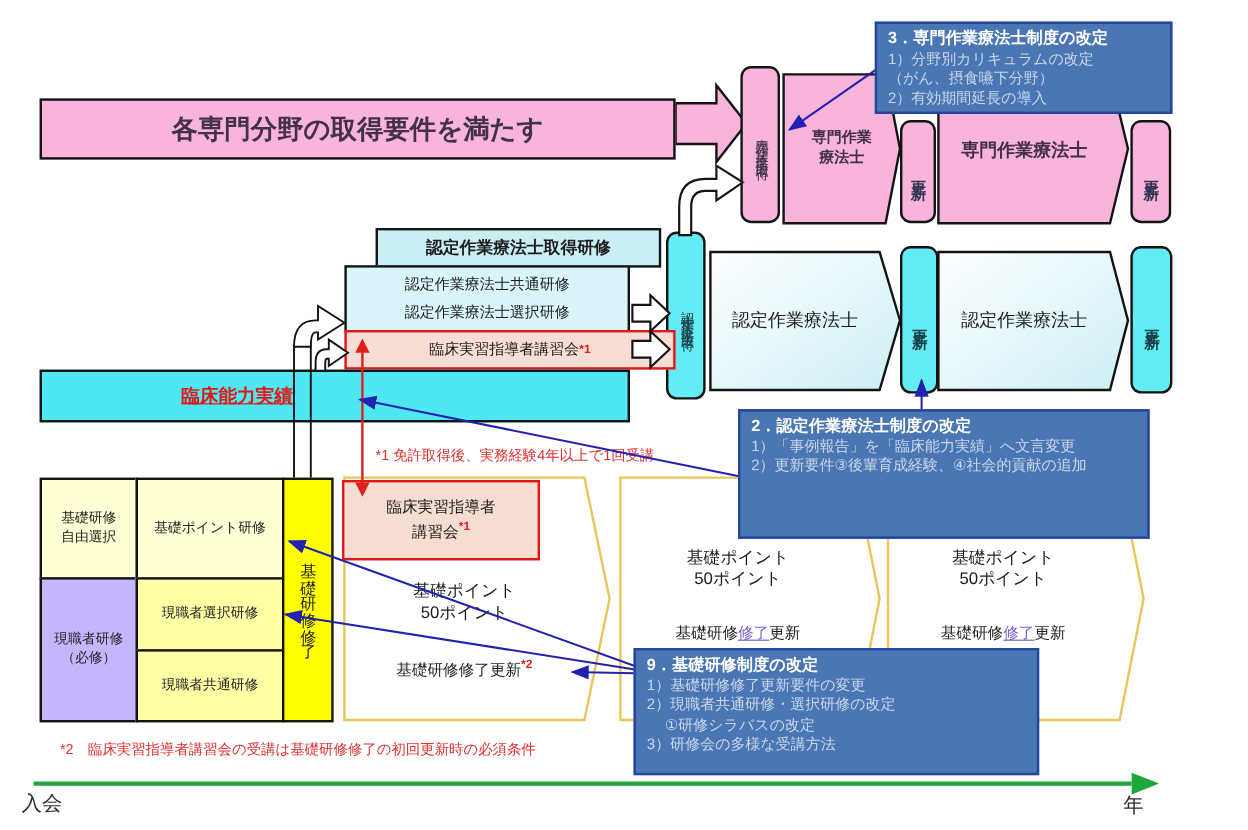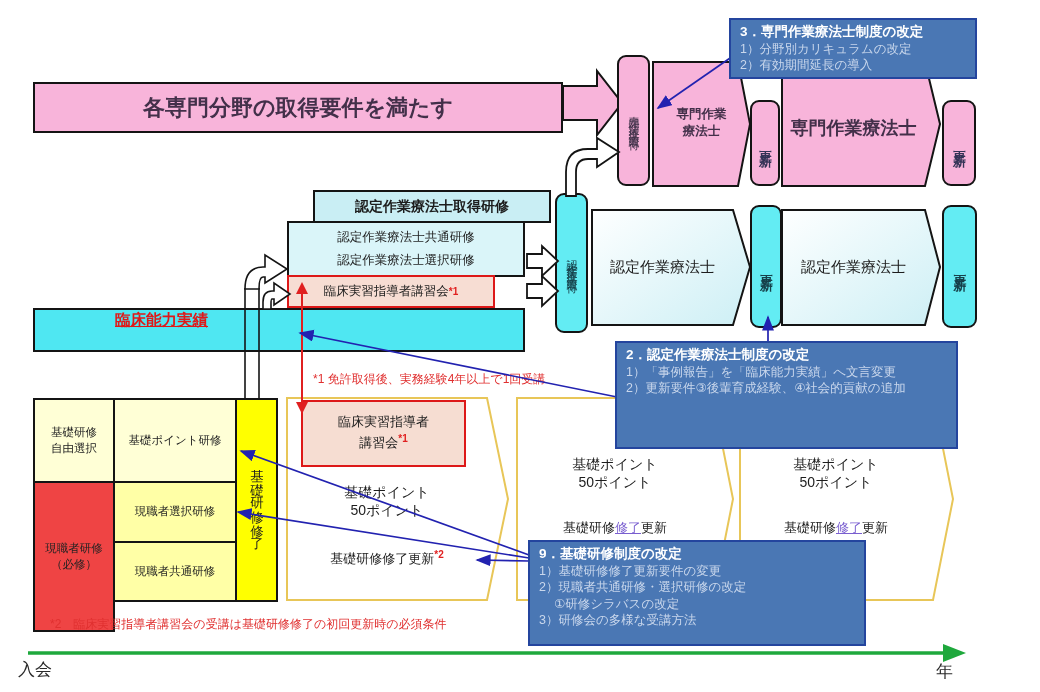--- a/index.html
+++ b/index.html
@@ -64,21 +64,21 @@
 
   <div class="abs lbl2" style="left:653px;top:106px;width:97px;text-align:center;font-size:12.5px;line-height:1.35;">
     <div class="stagetext">専門作業</div>
     <div class="stagetext">療法士</div>
   </div>
 
   <div class="abs pinkfill gate center lbl" style="left:750px;top:100px;width:30px;height:86px;">
     <span class="vtext renew">更新</span>
   </div>
 
-  <div class="abs lbl2 stagetext" style="left:782px;top:116px;width:143px;text-align:center;font-size:18px;">専門作業療法士</div>
+  <div class="abs lbl2 stagetext" style="left:782px;top:116px;width:143px;text-align:center;font-size:15px;">専門作業療法士</div>
 
   <div class="abs pinkfill gate center lbl" style="left:942px;top:100px;width:34px;height:86px;">
     <span class="vtext renew">更新</span>
   </div>
 
   <div class="abs cyanfill gate center lbl" style="left:555px;top:193px;width:33px;height:140px;">
     <span class="vtext gatetext" style="color:#16404a;">認定作業療法士取得</span>
   </div>
 
   <div class="abs lbl2" style="left:592px;top:258px;width:141px;text-align:center;font-size:15px;color:#1d1d1d;">認定作業療法士</div>
@@ -89,43 +89,43 @@
   </div>
   <div class="abs cyanfill gate center lbl" style="left:942px;top:205px;width:35px;height:123px;">
     <span class="vtext renew" style="color:#16404a;">更新</span>
   </div>
 
   <div class="abs box center lbl" style="left:287px;top:190px;width:238px;height:33px;background:#c9eef4;font-size:14px;font-weight:bold;color:#1d1d1d;margin-left:26px;">認定作業療法士取得研修</div>
   <div class="abs box lbl" style="left:287px;top:221px;width:238px;height:56px;background:#daf5f9;display:flex;flex-direction:column;justify-content:space-evenly;text-align:center;font-size:12.5px;color:#1d1d1d;">
     <div>認定作業療法士共通研修</div>
     <div>認定作業療法士選択研修</div>
   </div>
-  <div class="abs center lbl" style="left:287px;top:275px;width:208px;height:33px;background:#f7ddd3;border:2.5px solid #dd1818;font-size:12.5px;color:#1d1d1d;">
+  <div class="abs center lbl" style="left:287px;top:275px;width:276px;height:33px;background:#f7ddd3;border:2.5px solid #dd1818;font-size:12.5px;color:#1d1d1d;">
     <span>臨床実習指導者講習会</span>
       <span class="redref">*1</span>
   </div>
 
-  <div class="abs box lbl" style="left:33px;top:308px;width:492px;height:44px;background:#4fe7f2;display:flex;align-items:flex-start;padding-left:80px;">
+  <div class="abs box lbl" style="left:33px;top:308px;width:492px;height:44px;background:#4fe7f2;display:flex;align-items:center;padding-left:116px;">
     <span style="color:#e01818;font-weight:bold;font-size:15.5px;text-decoration:underline;">臨床能力実績</span>
   </div>
 
   <div class="abs rednote lbl" style="left:313px;top:371px;">*1 免許取得後、実務経験4年以上で1回受講</div>
 
-  <div class="abs lbl2" style="left:301px;top:400px;width:165px;height:67px;background:#f6ddd2;border:2.5px solid #dd1818;display:flex;flex-direction:column;align-items:center;justify-content:center;font-size:13px;line-height:1.45;color:#1d1d1d;">
+  <div class="abs lbl2" style="left:285px;top:400px;width:165px;height:67px;background:#f6ddd2;border:2.5px solid #dd1818;display:flex;flex-direction:column;align-items:center;justify-content:center;font-size:13px;line-height:1.45;color:#1d1d1d;">
     <div>臨床実習指導者</div>
     <div>
       <span>講習会</span><span class="redref">*1</span>
     </div>
   </div>
 
   <div class="abs cell lbl" style="left:33px;top:398px;width:82px;height:85px;background:#ffffd6;">
     <div>基礎研修</div>
     <div>自由選択</div>
   </div>
-  <div class="abs cell lbl" style="left:33px;top:481px;width:82px;height:151px;background:#ef4444;">
+  <div class="abs cell lbl" style="left:33px;top:481px;width:82px;height:121px;background:#c4b5fd;">
     <div>現職者研修</div>
     <div>（必修）</div>
   </div>
   <div class="abs cell lbl" style="left:113px;top:398px;width:124px;height:85px;background:#ffffd6;">基礎ポイント研修</div>
   <div class="abs cell lbl" style="left:113px;top:481px;width:124px;height:62px;background:#ffffa6;text-align:right;">現職者選択研修</div>
   <div class="abs cell lbl" style="left:113px;top:541px;width:124px;height:61px;background:#ffffa6;">現職者共通研修</div>
   <div class="abs box center lbl" style="left:235px;top:398px;width:43px;height:204px;background:#ffff00;">
     <span class="vtext" style="font-size:13.5px;letter-spacing:14px;color:#1d1d1d;">基礎研修修了</span>
   </div>
 
@@ -151,20 +151,21 @@
   </div>
   <div class="abs lbl2" style="left:746px;top:519px;width:180px;text-align:center;font-size:13px;color:#1d1d1d;">
     <span>基礎研修</span><span class="purple">修了</span><span>更新</span>
   </div>
 
   <div class="abs rednote lbl" style="left:50px;top:616px;">*2　臨床実習指導者講習会の受講は基礎研修修了の初回更新時の必須条件</div>
 
   <div class="abs callout" style="left:729px;top:18px;width:248px;">
     <div class="title">3．専門作業療法士制度の改定</div>
     <div class="line">1）分野別カリキュラムの改定</div>
+    <div class="line">（がん、摂食嚥下分野）</div>
     <div class="line">2）有効期間延長の導入</div>
   </div>
 
   <div class="abs callout" style="left:615px;top:341px;width:343px;height:108px;">
     <div class="title">2．認定作業療法士制度の改定</div>
     <div class="line">1）「事例報告」を「臨床能力実績」へ文言変更</div>
     <div class="line">2）更新要件③後輩育成経験、④社会的貢献の追加</div>
   </div>
 
   <div class="abs callout" style="left:528px;top:540px;width:338px;height:106px;">

